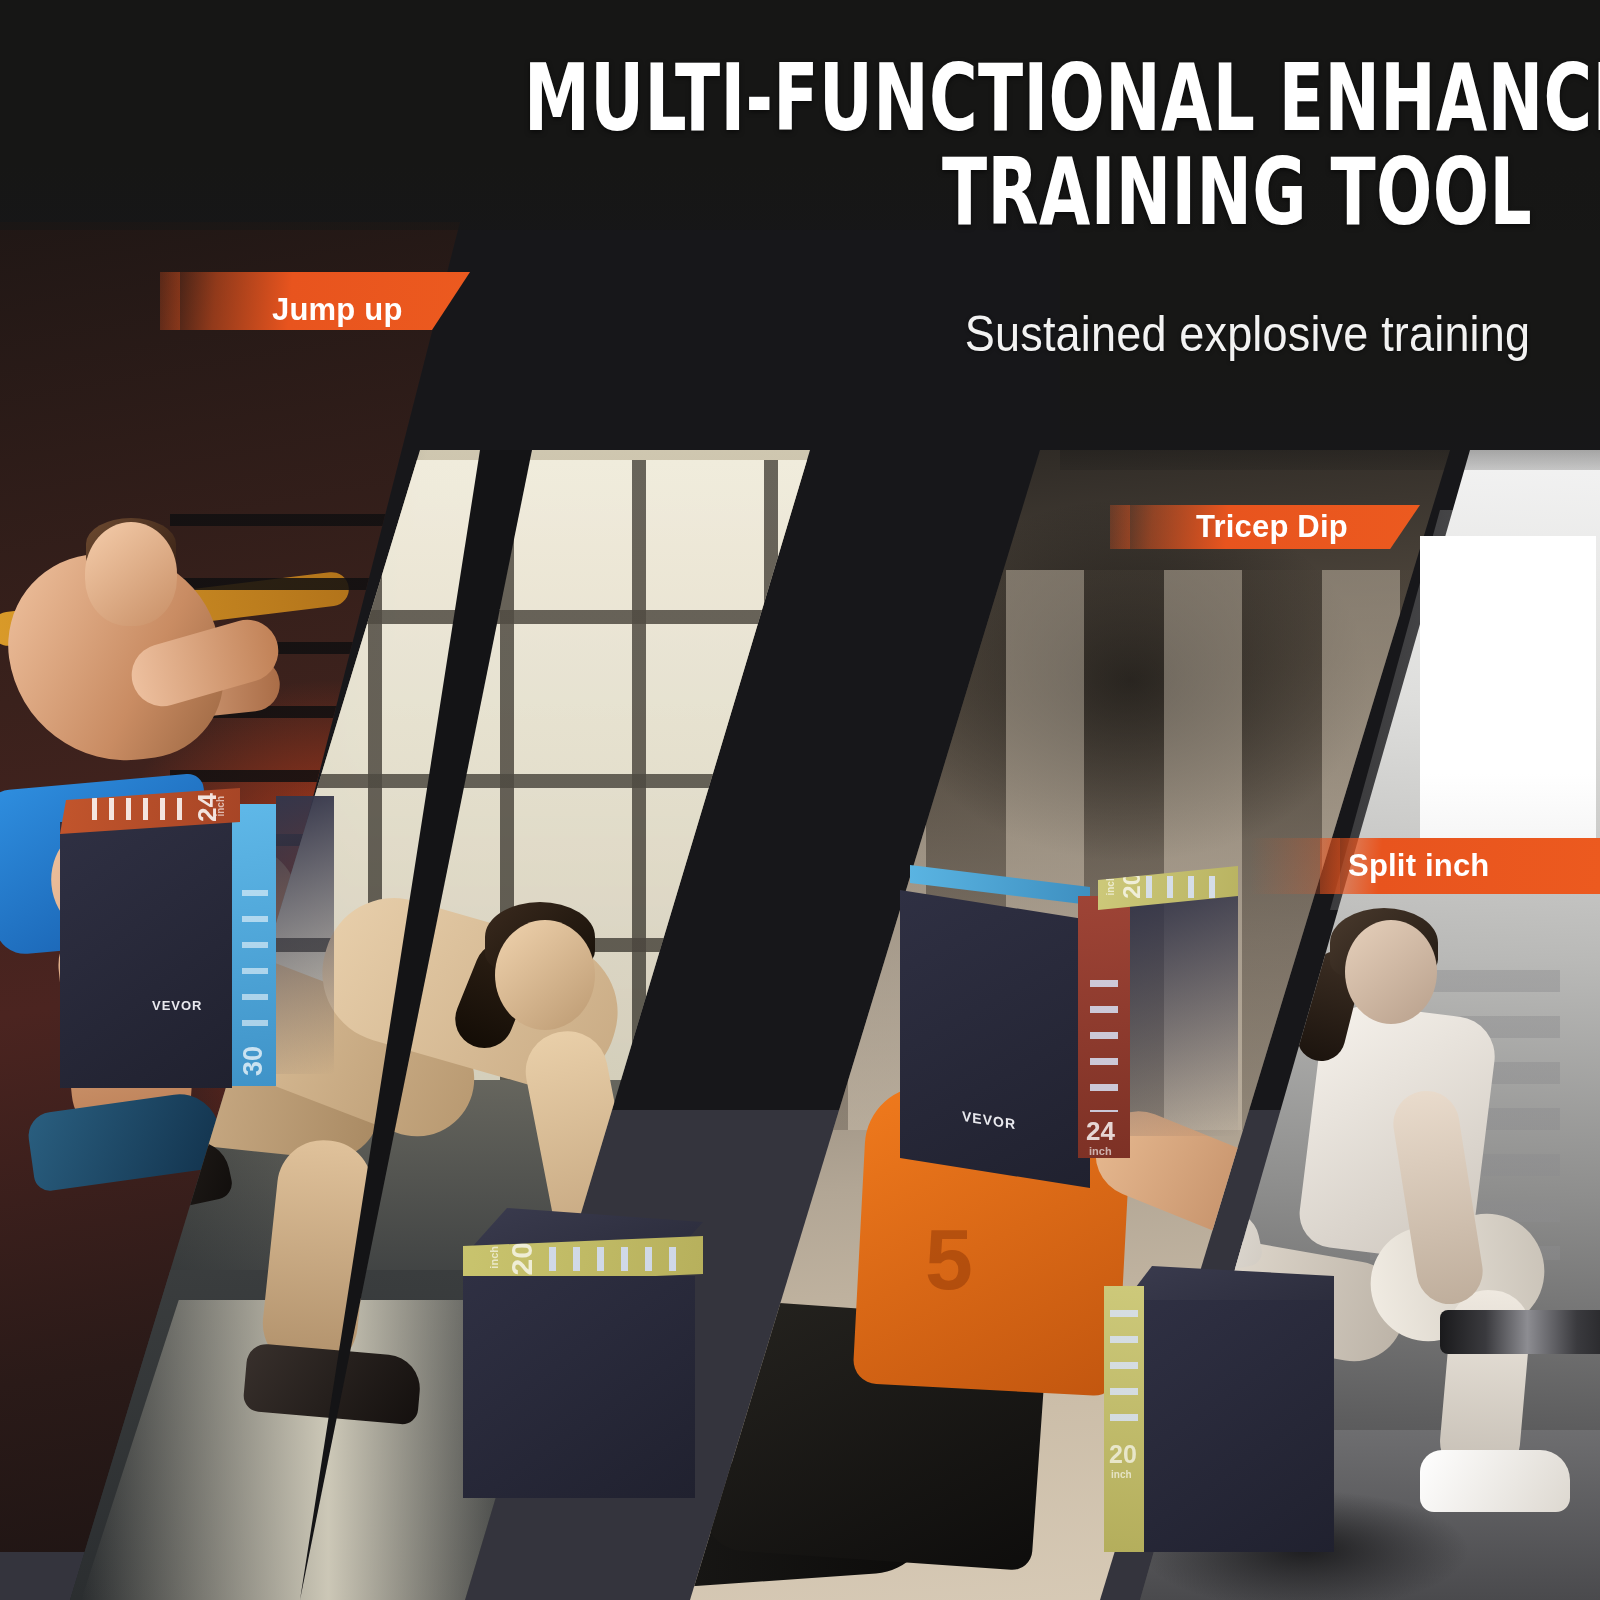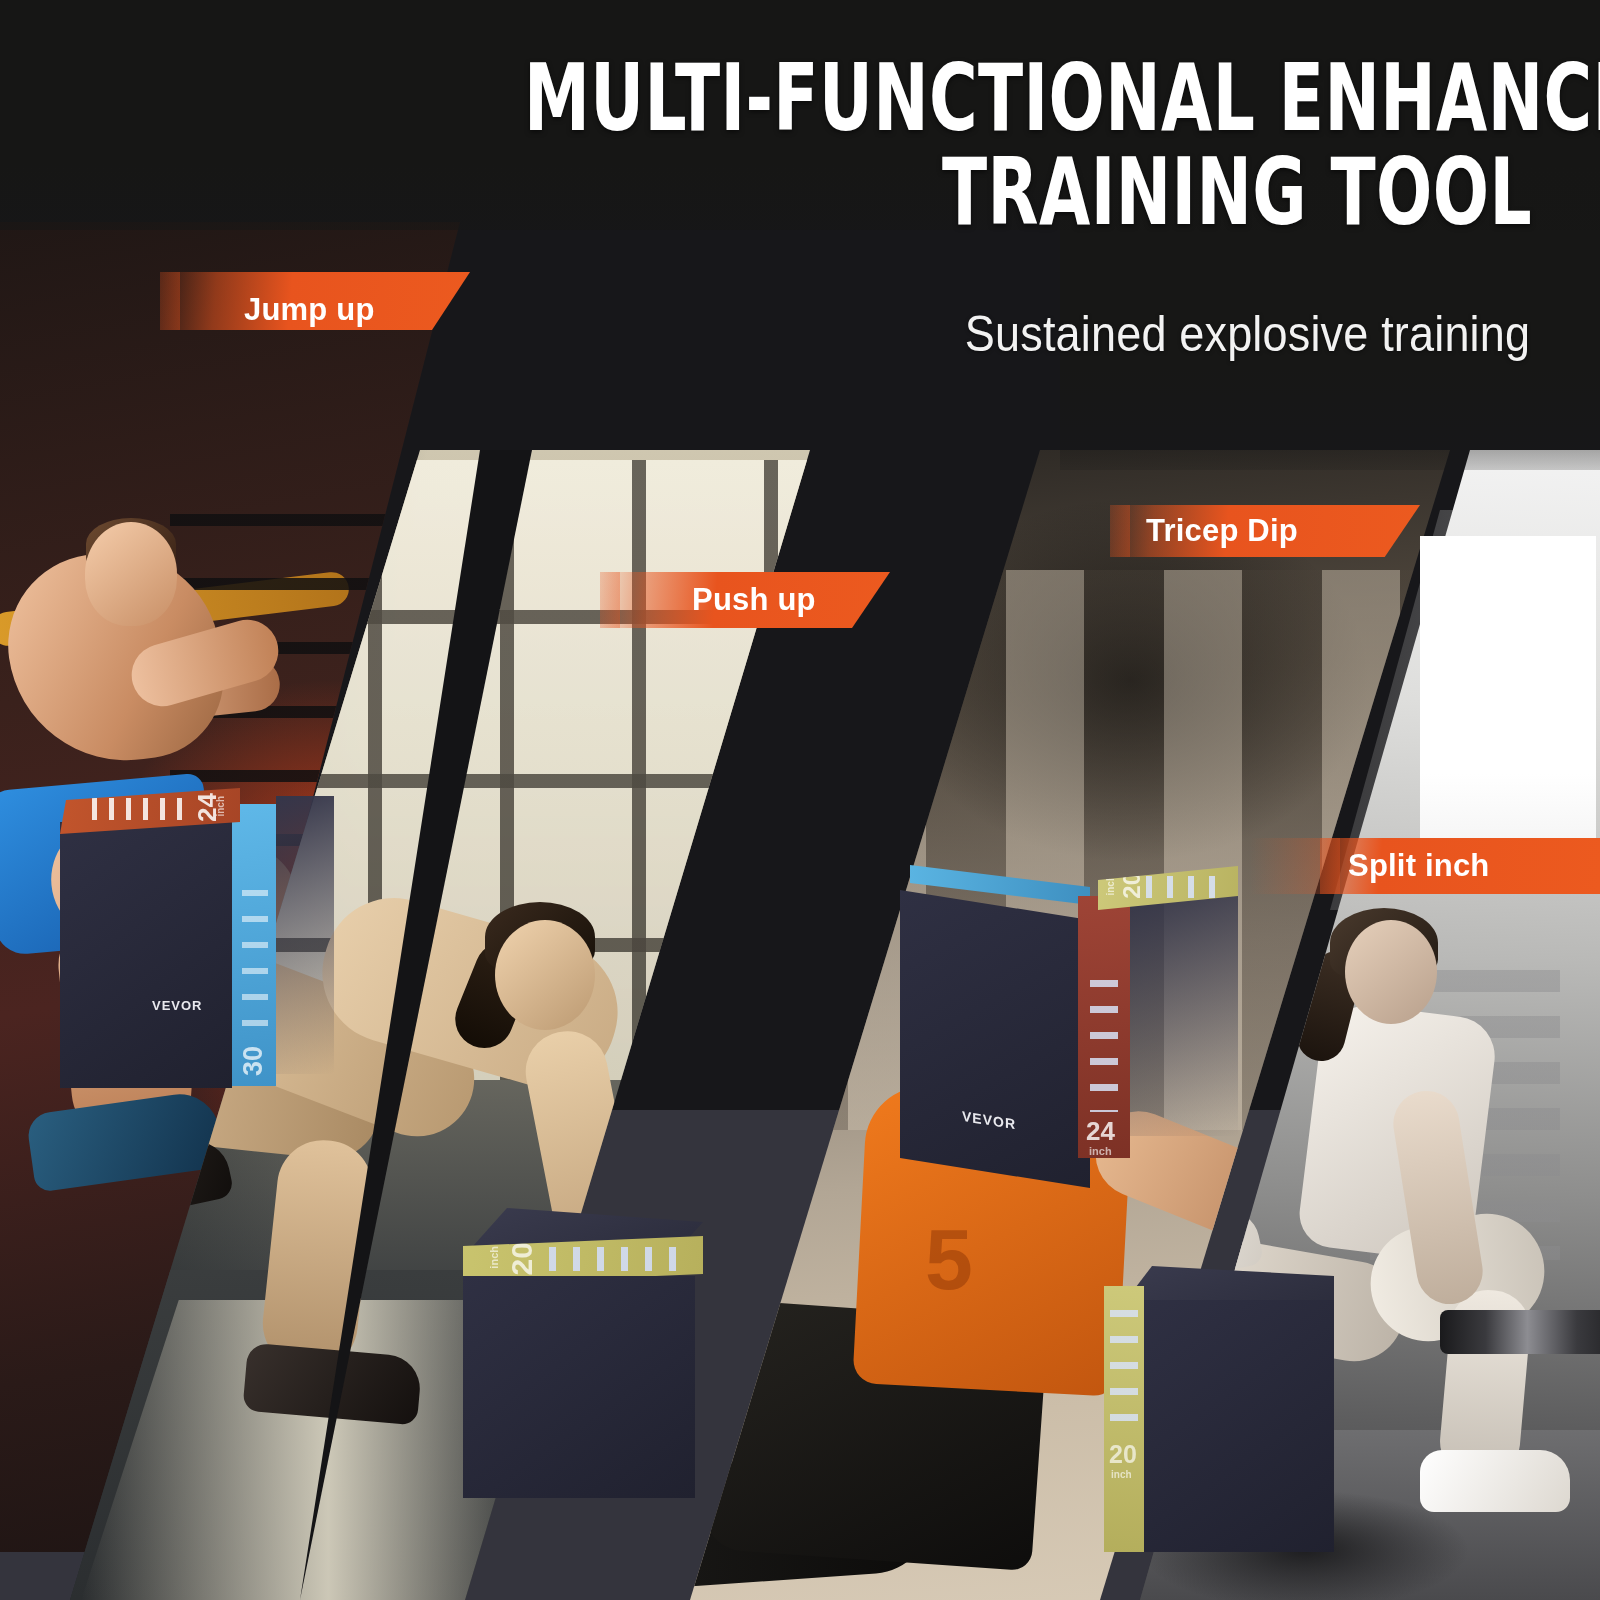--- a/index.html
+++ b/index.html
@@ -292,33 +292,33 @@
     color:#ffffff;
     font-size:31px;font-weight:bold;
     letter-spacing:.2px;
     white-space:nowrap;
     z-index:30;
   }
   .badge span{position:relative;z-index:2;}
 
   #badge-jump{
     left:160px;top:272px;width:310px;height:76px;
-    padding-left:84px;
+    padding-left:112px;
     background:linear-gradient(95deg,rgba(232,84,30,0) 0%,rgba(232,84,30,.55) 18%,#e8541e 42%,#ec5a1f 100%);
     clip-path:polygon(0 0, 310px 0, 272px 58px, 0 58px);
   }
   #badge-push{
     left:600px;top:572px;width:290px;height:56px;
     padding-left:92px;
     background:linear-gradient(95deg,rgba(232,84,30,0) 0%,rgba(232,84,30,.5) 16%,#e8541e 40%,#ec5a1f 100%);
     clip-path:polygon(0 0, 290px 0, 252px 56px, 0 56px);
   }
   #badge-dip{
-    left:1110px;top:505px;width:310px;height:52px;
-    padding-left:36px;
+    left:1110px;top:505px;width:310px;height:44px;
+    padding-left:86px;
     background:linear-gradient(95deg,rgba(232,84,30,0) 0%,rgba(232,84,30,.5) 14%,#e8541e 38%,#ec5a1f 100%);
     clip-path:polygon(0 0, 310px 0, 272px 56px, 0 56px);
   }
   #badge-split{
     left:1320px;top:838px;width:280px;height:56px;
     padding-left:28px;
     background:linear-gradient(95deg,rgba(232,84,30,.35) 0%,#e8541e 22%,#ec5a1f 100%);
   }
 
   
@@ -498,23 +498,20 @@
     <div class="headline">
       <span>MULTI-FUNCTIONAL ENHANCED</span>
       <span class="l2">TRAINING TOOL</span>
     </div>
     <div class="subhead">Sustained explosive training</div>
   </div>
 
   <div class="badge" id="badge-jump">
     <span>Jump up</span>
   </div>
-  <div class="badge" id="badge-push">
-    <span>Push up</span>
-  </div>
   <div class="badge" id="badge-dip">
     <span>Tricep Dip</span>
   </div>
   <div class="badge" id="badge-split">
     <span>Split inch</span>
   </div>
 
 </div>
 
 </body></html>

